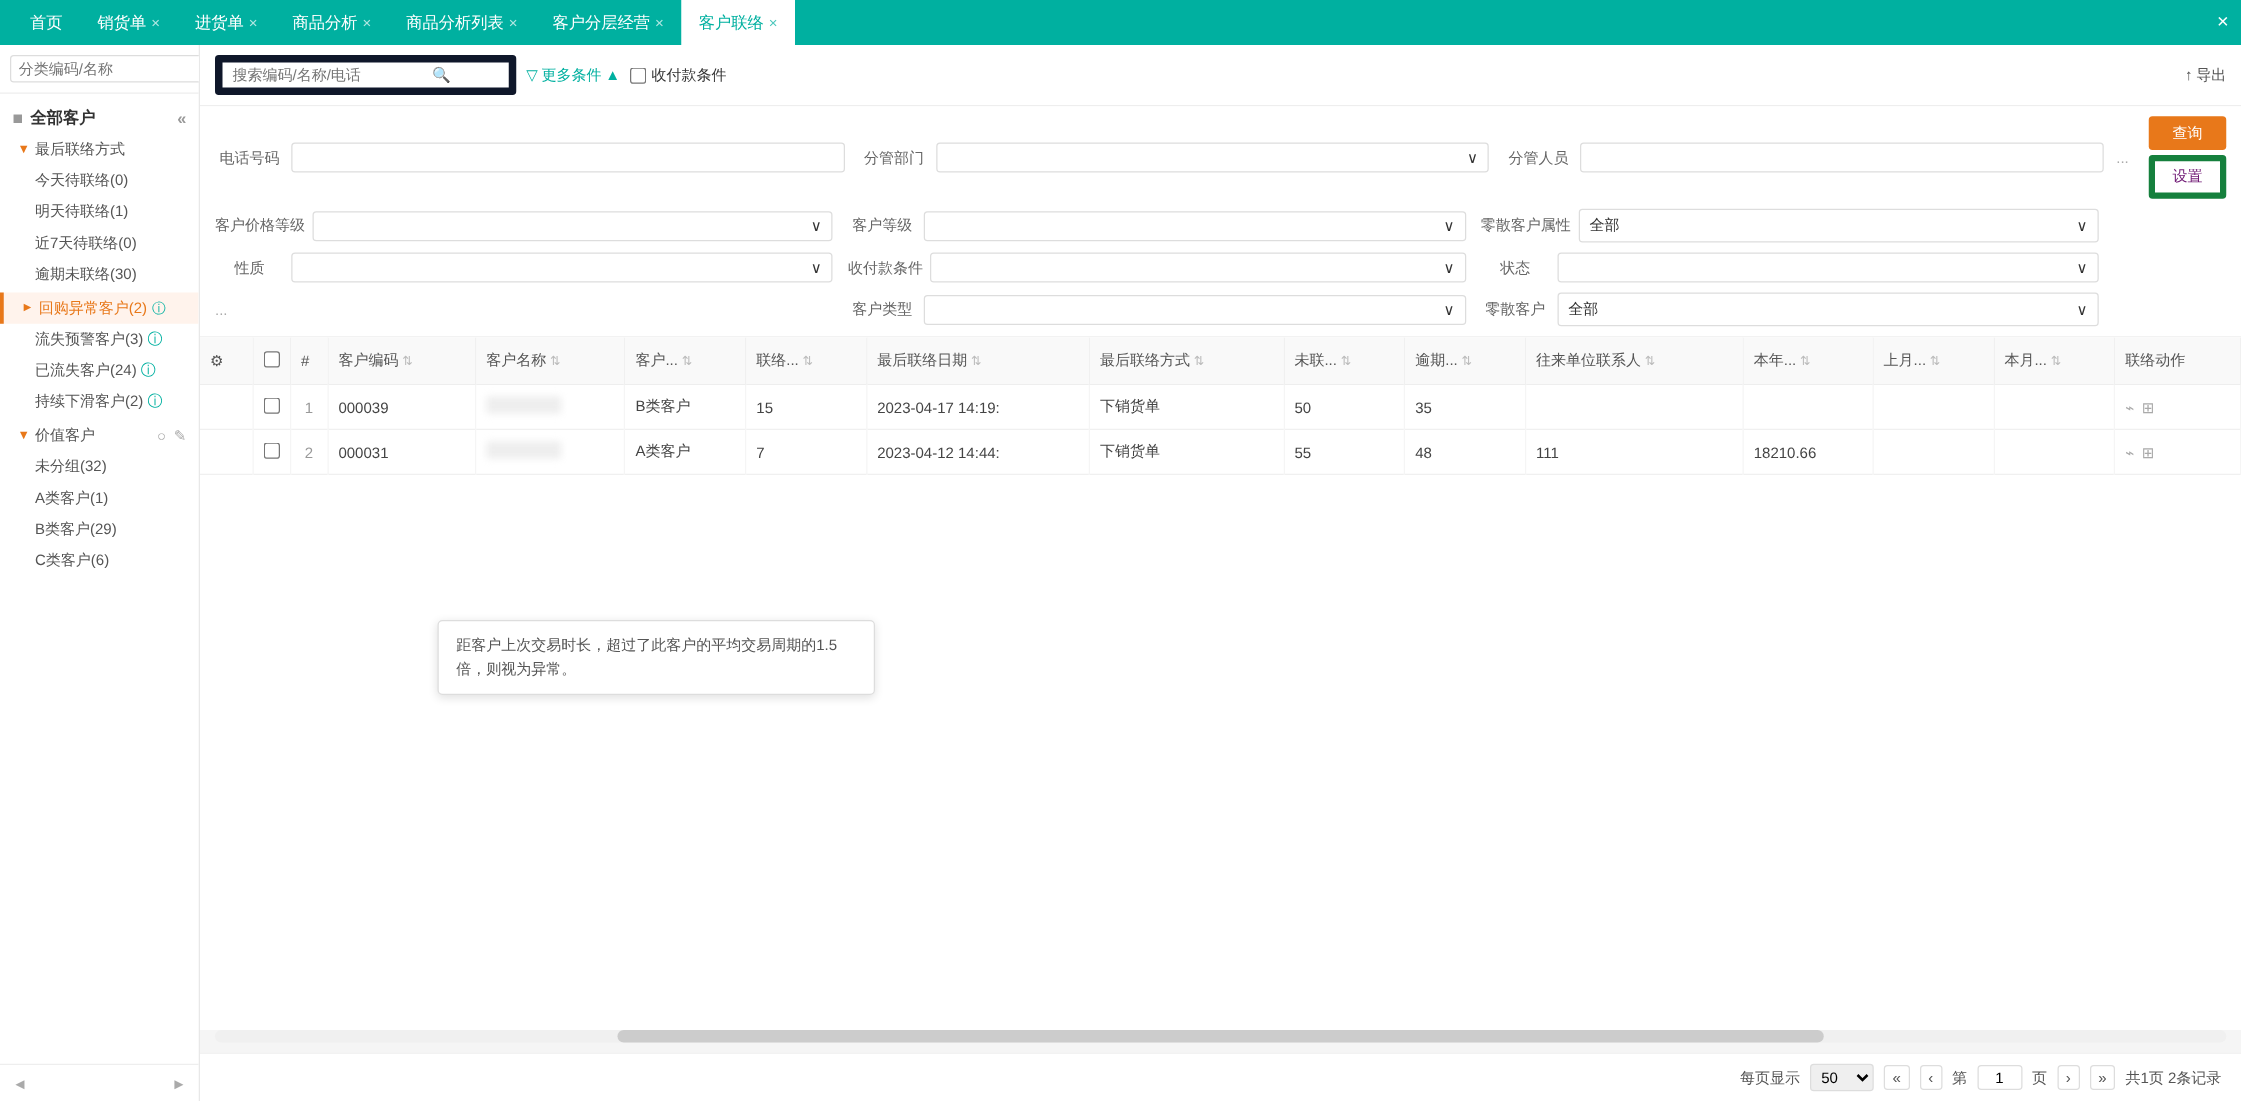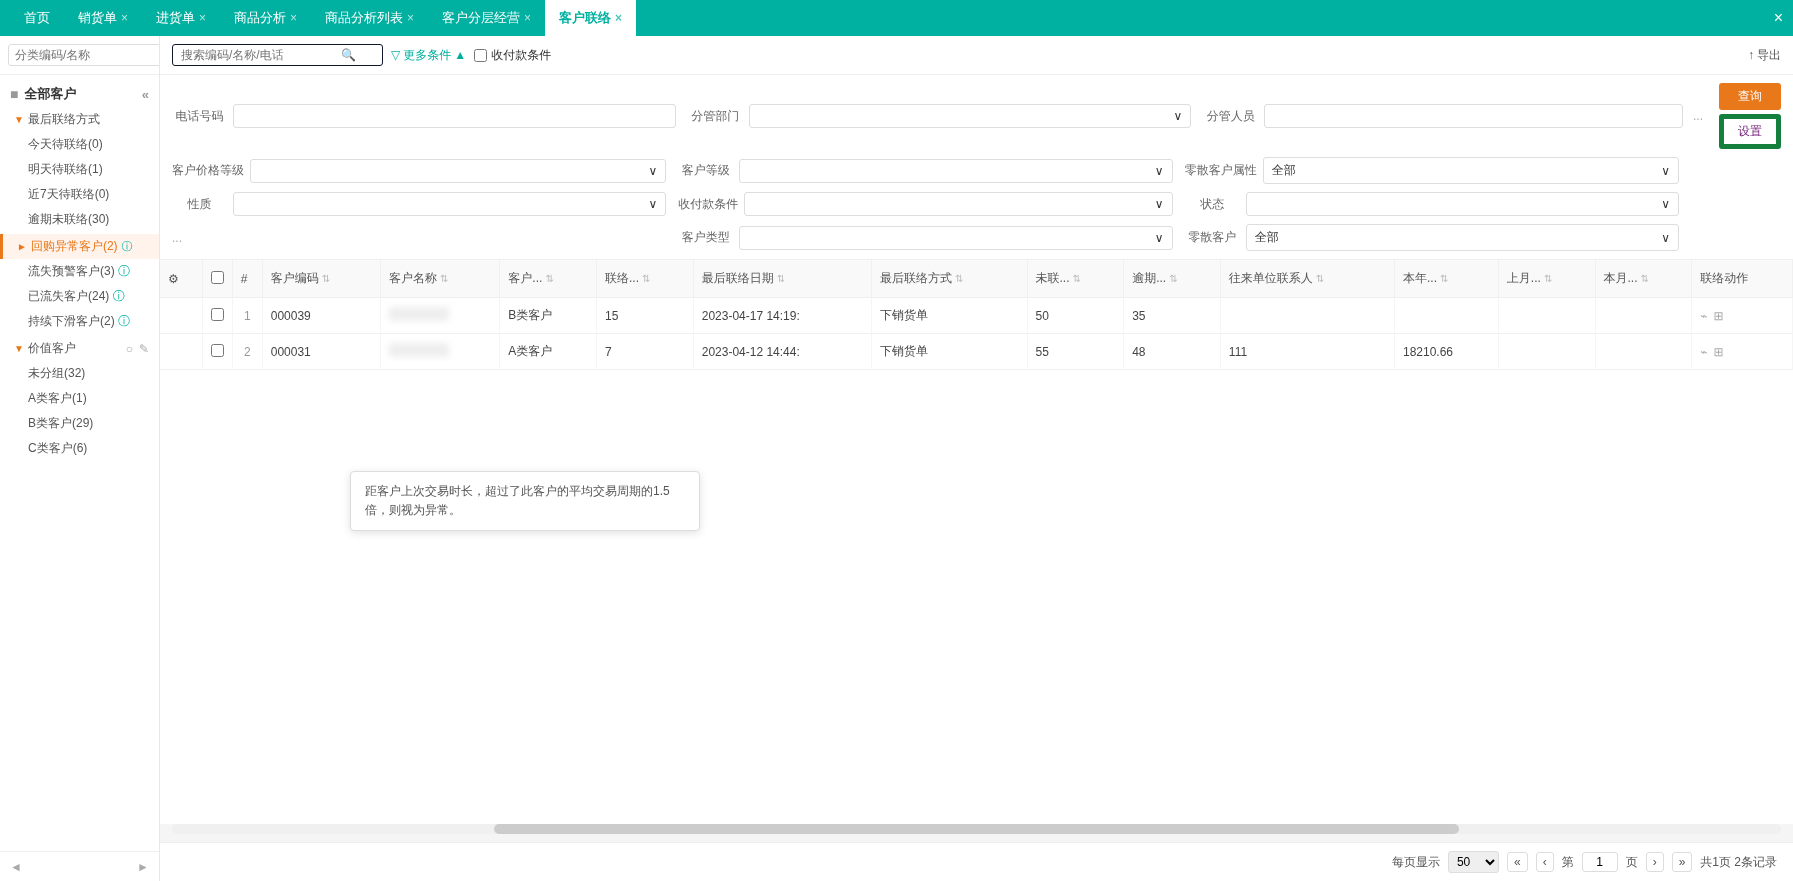--- a/index.html
+++ b/index.html
@@ -20,21 +20,20 @@
       height: 36px;
       display: flex;
       align-items: center;
       cursor: pointer;
       font-size: 13px;
       white-space: nowrap;
     }
     .top-nav .nav-item.active {
       background: #fff;
       color: #00b0a0;
-      font-weight: bold;
     }
     .top-nav .nav-close {
       font-size: 12px;
       margin-left: 4px;
       opacity: 0.7;
     }
     .top-nav .close-all {
       position: absolute;
       right: 10px;
       color: #fff;
@@ -142,24 +141,24 @@
       padding: 8px 12px;
       border-bottom: 1px solid #eee;
       display: flex;
       align-items: center;
       gap: 8px;
       flex-wrap: wrap;
     }
     .filter-bar .search-box {
       display: flex;
       align-items: center;
-      border: 1px solid #0f172a;
+      border: 6px solid #0f172a;
       border-radius: 3px;
       padding: 3px 8px;
-      width: 211px;
+      width: 241px;
     }
     .filter-bar .search-box input {
       border: none;
       outline: none;
       font-size: 12px;
       width: 160px;
     }
     .filter-bar .more-filters {
       color: #00b0a0;
       cursor: pointer;
@@ -341,21 +340,21 @@
       padding: 2px 4px;
       width: 36px;
       text-align: center;
       font-size: 12px;
     }
 
     
     .tooltip-box {
       position: absolute;
       left: 190px;
-      top: 211px;
+      top: 226px;
       background: #fff;
       border: 1px solid #ddd;
       border-radius: 4px;
       padding: 10px 14px;
       font-size: 12px;
       color: #555;
       box-shadow: 0 2px 8px rgba(0,0,0,0.12);
       z-index: 100;
       max-width: 350px;
       line-height: 1.6;

